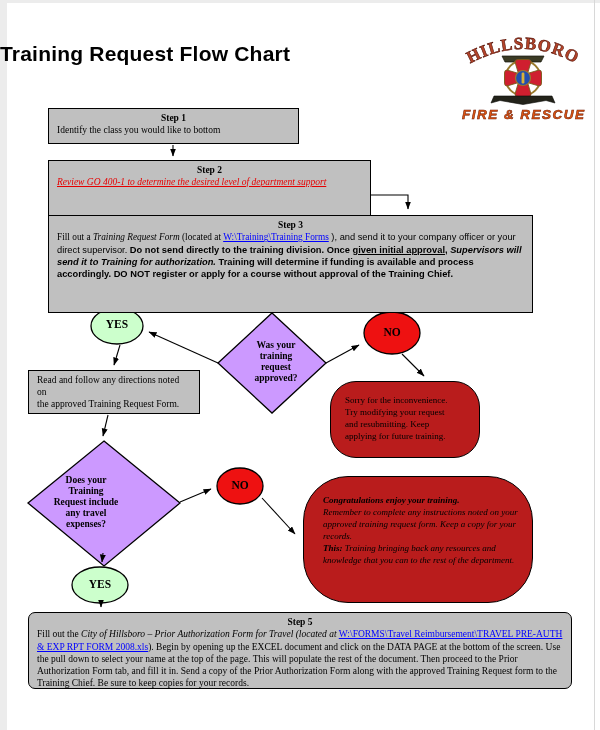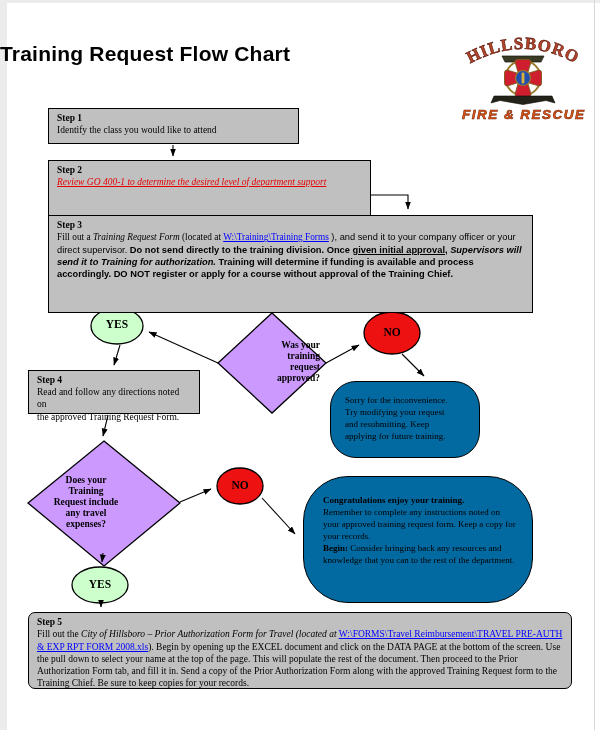--- a/index.html
+++ b/index.html
@@ -7,27 +7,27 @@
           font-family:"Liberation Serif",serif;color:#000;}
   .edge{position:absolute;background:#ececec;}
   .edge-right{position:absolute;background:#d8d8d8;}
   .title{position:absolute;left:0;top:42px;width:508px;text-align:left;
          font-family:"Liberation Sans",sans-serif;font-weight:bold;font-size:21px;letter-spacing:.2px;}
   .logo{position:absolute;left:458px;top:29px;width:130px;height:93px;}
   .connectors{position:absolute;left:0;top:0;width:600px;height:730px;pointer-events:none;}
 
   .gbox{position:absolute;background:#c0c0c0;border:1.5px solid #000;box-sizing:border-box;
         font-size:9.5px;line-height:12.2px;padding:3px 8px 2px 8px;}
-  .gbox .steplabel{font-weight:bold;}
+  .gbox .steplabel{font-weight:bold;text-align:center;}
   .prewrap{white-space:pre-line;}
 
-  .rbox{position:absolute;background:#0369a1;border:1.6px solid #000;box-sizing:border-box;
+  .rbox{position:absolute;background:#b91c1c;border:1.6px solid #000;box-sizing:border-box;
         font-size:9px;line-height:12px;}
   .sorry{left:330px;top:381px;width:150px;height:77px;border-radius:26px;padding:12px 10px 6px 14px;}
-  .congrats{left:303px;top:476px;width:230px;height:127px;border-radius:45px;padding:17px 14px 8px 19px;}
+  .congrats{left:303px;top:476px;width:230px;height:127px;border-radius:45px;padding:17px 14px 8px 19px;font-style:italic;}
 
   .shape-label{position:absolute;text-align:center;font-weight:bold;}
   .yn{font-size:11.5px;width:52px;}
   .dtext{font-size:9.5px;line-height:11px;white-space:pre-line;}
 
   .seg-b{font-weight:bold;}
   .seg-i{font-style:italic;}
   .seg-u{text-decoration:underline;}
   .seg-link{color:#0000ff;text-decoration:underline;}
   .seg-red{color:#e60000;}
@@ -98,53 +98,52 @@
       <path d="M108,415 L103,436" marker-end="url(#ah)"></path>
       <path d="M180,502 L211,489" marker-end="url(#ah)"></path>
       <path d="M262,498 L295,534" marker-end="url(#ah)"></path>
       <path d="M103,553 L102,562" marker-end="url(#ah)"></path>
       <path d="M101,604 L101,607" marker-end="url(#ah)"></path>
     </g>
   </svg>
 
   <div class="gbox" style="left:48px;top:108px;width:251px;height:36px;">
     <div class="steplabel">Step 1</div>
-    <div>Identify the class you would like to attend</div>
+    <div>Identify the class you would like to bottom</div>
   </div>
 
   <div class="gbox" style="left:48px;top:160px;width:323px;height:60px;">
     <div class="steplabel">Step 2</div>
     <div><span class="seg-i seg-u seg-red">Review GO 400-1 to determine the desired level of department support</span></div>
   </div>
 
   <div class="gbox step3 sansbox">
     <div class="steplabel seg-serif" style="font-size:9.5px;">Step 3</div>
     <div><span class="seg-serif">Fill out a </span><span class="seg-serif seg-i">Training Request Form</span><span class="seg-serif"> (located at </span><span class="seg-serif seg-link">W:\Training\Training Forms</span><span> ), and send it to your company officer or your direct supervisor.  </span><span class="seg-b">Do not send directly to the training division. Once </span><span class="seg-b seg-u">given initial approval</span><span class="seg-b">, </span><span class="seg-b seg-i">Supervisors will send it to Training for authorization.</span><span class="seg-b"> Training will determine if funding is available and process accordingly.  DO NOT register or apply for a course without approval of the Training Chief.</span></div>
   </div>
 
   <div class="gbox" style="left:28px;top:370px;width:172px;height:44px;">
-    <div class="steplabel">Step 4</div>
     <div class="prewrap">Read and follow any directions noted on
 the approved Training Request Form.</div>
   </div>
 
   <div class="gbox step5">
     <div class="steplabel">Step 5</div>
     <div><span>Fill out the </span><span class="seg-i">City of Hillsboro – Prior Authorization Form for Travel (located at</span><span> </span><span class="seg-link">W:\FORMS\Travel Reimbursement\TRAVEL PRE-AUTH &amp; EXP RPT FORM 2008.xls</span><span>).  Begin by opening up the EXCEL document and click on the DATA PAGE at the bottom of the screen.  Use the pull down to select your name at the top of the page.  This will populate the rest of the document.  Then proceed to the Prior Authorization Form tab, and fill it in.  Send a copy of the Prior Authorization Form along with the approved Training Request form to the Training Chief.  Be sure to keep copies for your records.</span></div>
   </div>
 
   <div class="rbox sorry prewrap">Sorry for the inconvenience.
 Try modifying your request
 and resubmitting.  Keep
 applying for future training.</div>
   <div class="rbox congrats prewrap"><span class="seg-b">Congratulations enjoy your training.</span><span>
 Remember to complete any instructions noted on your approved training request form.  Keep a copy for your records.
-</span><span class="seg-b">Begin:</span><span>  Consider bringing back any resources and knowledge that you can to the rest of the department.</span></div>
+</span><span class="seg-b">This:</span><span>  Training bringing back any resources and knowledge that you can to the rest of the department.</span></div>
 
-  <div class="shape-label dtext" style="left:200px;top:340px;width:120px;text-align:right;">Was your
+  <div class="shape-label dtext" style="left:216px;top:340px;width:120px;">Was your
 training
 request
 approved?</div>
   <div class="shape-label dtext" style="left:21px;top:475px;width:130px;">Does your
 Training
 Request include
 any travel
 expenses?</div>
   <div class="shape-label yn" style="left:91px;top:318px;">YES</div>
   <div class="shape-label yn" style="left:366px;top:326px;">NO</div>

